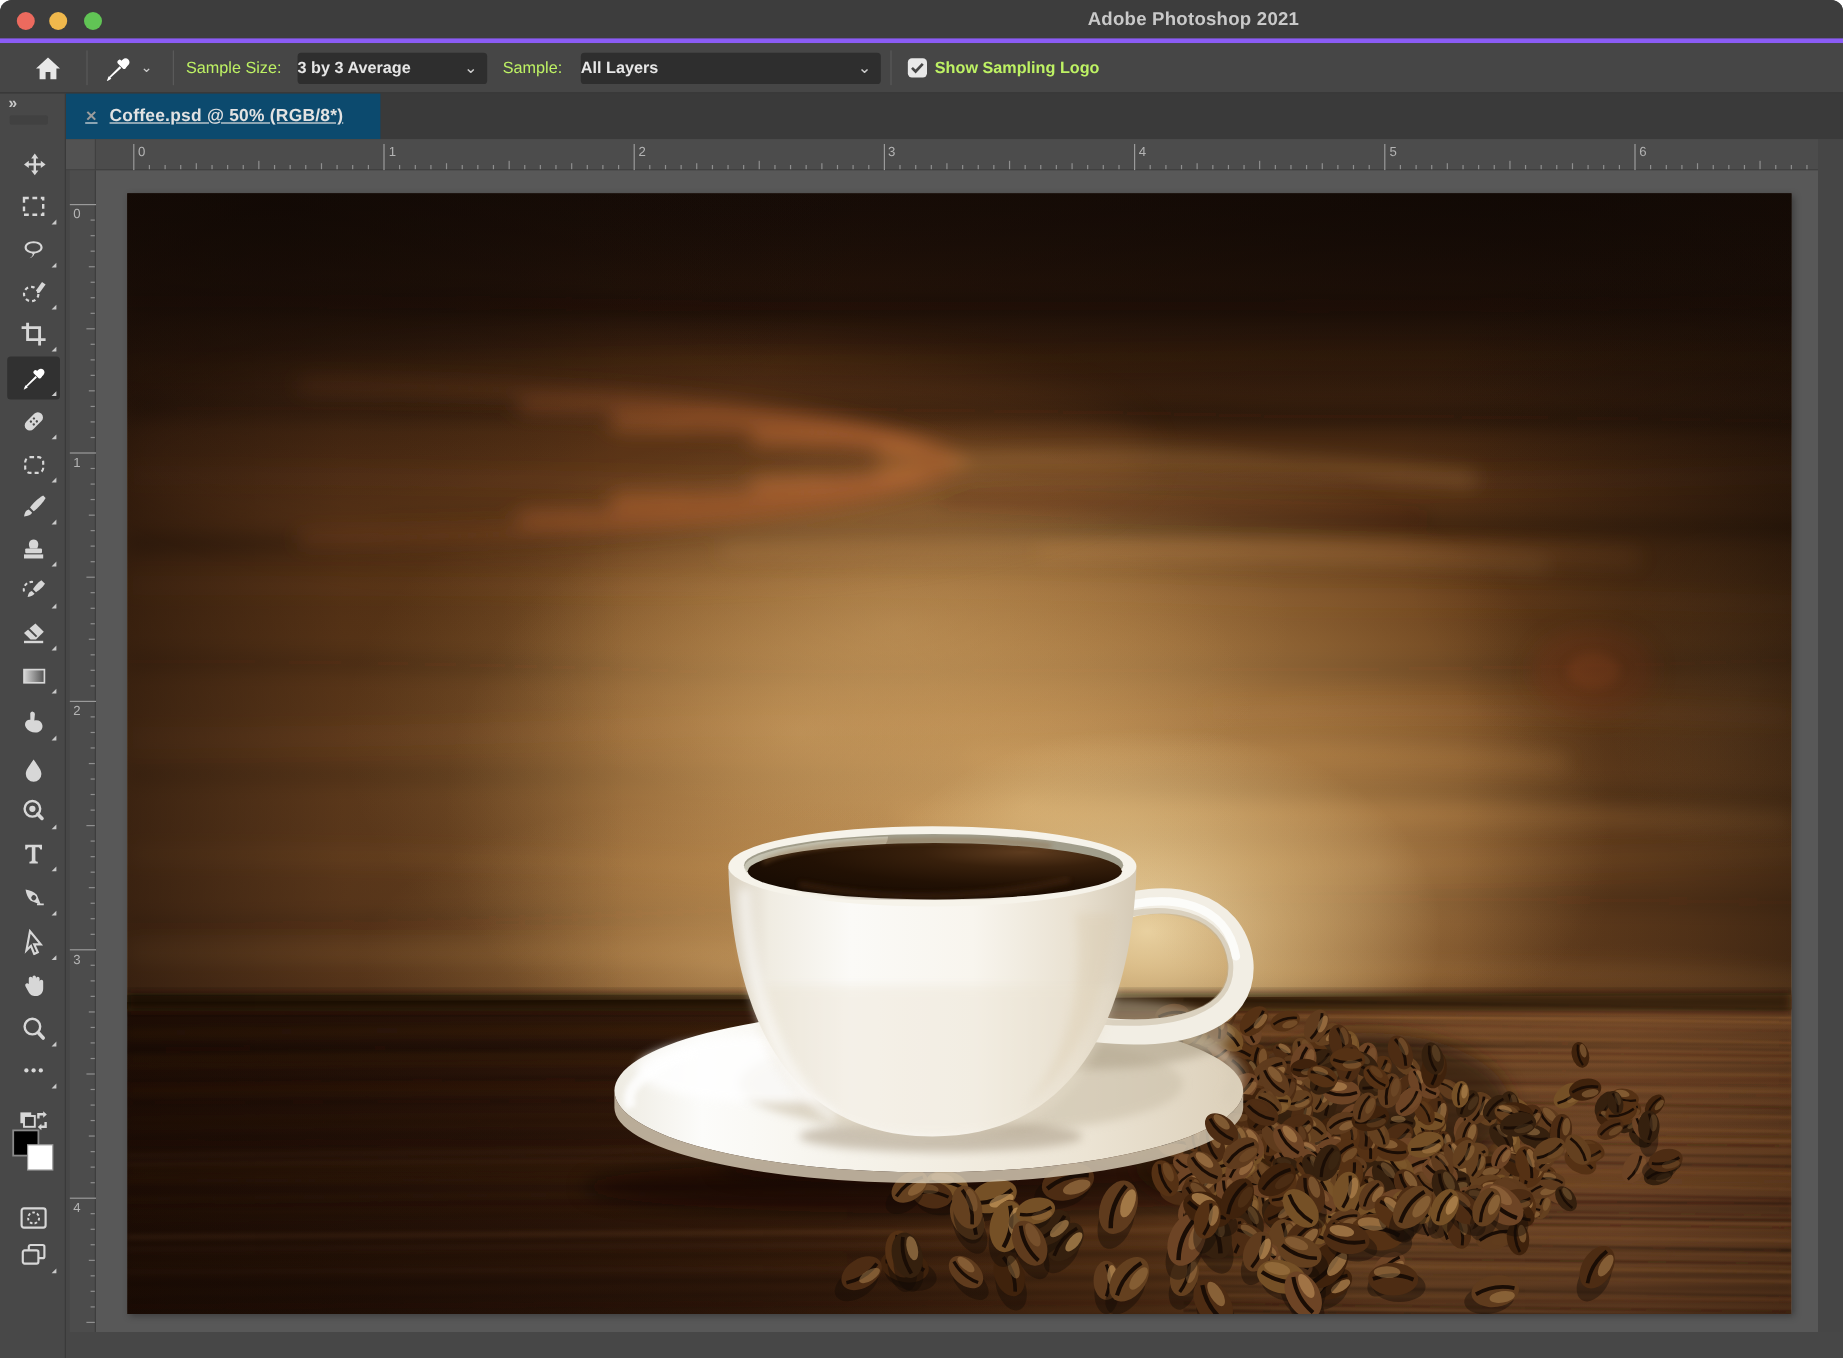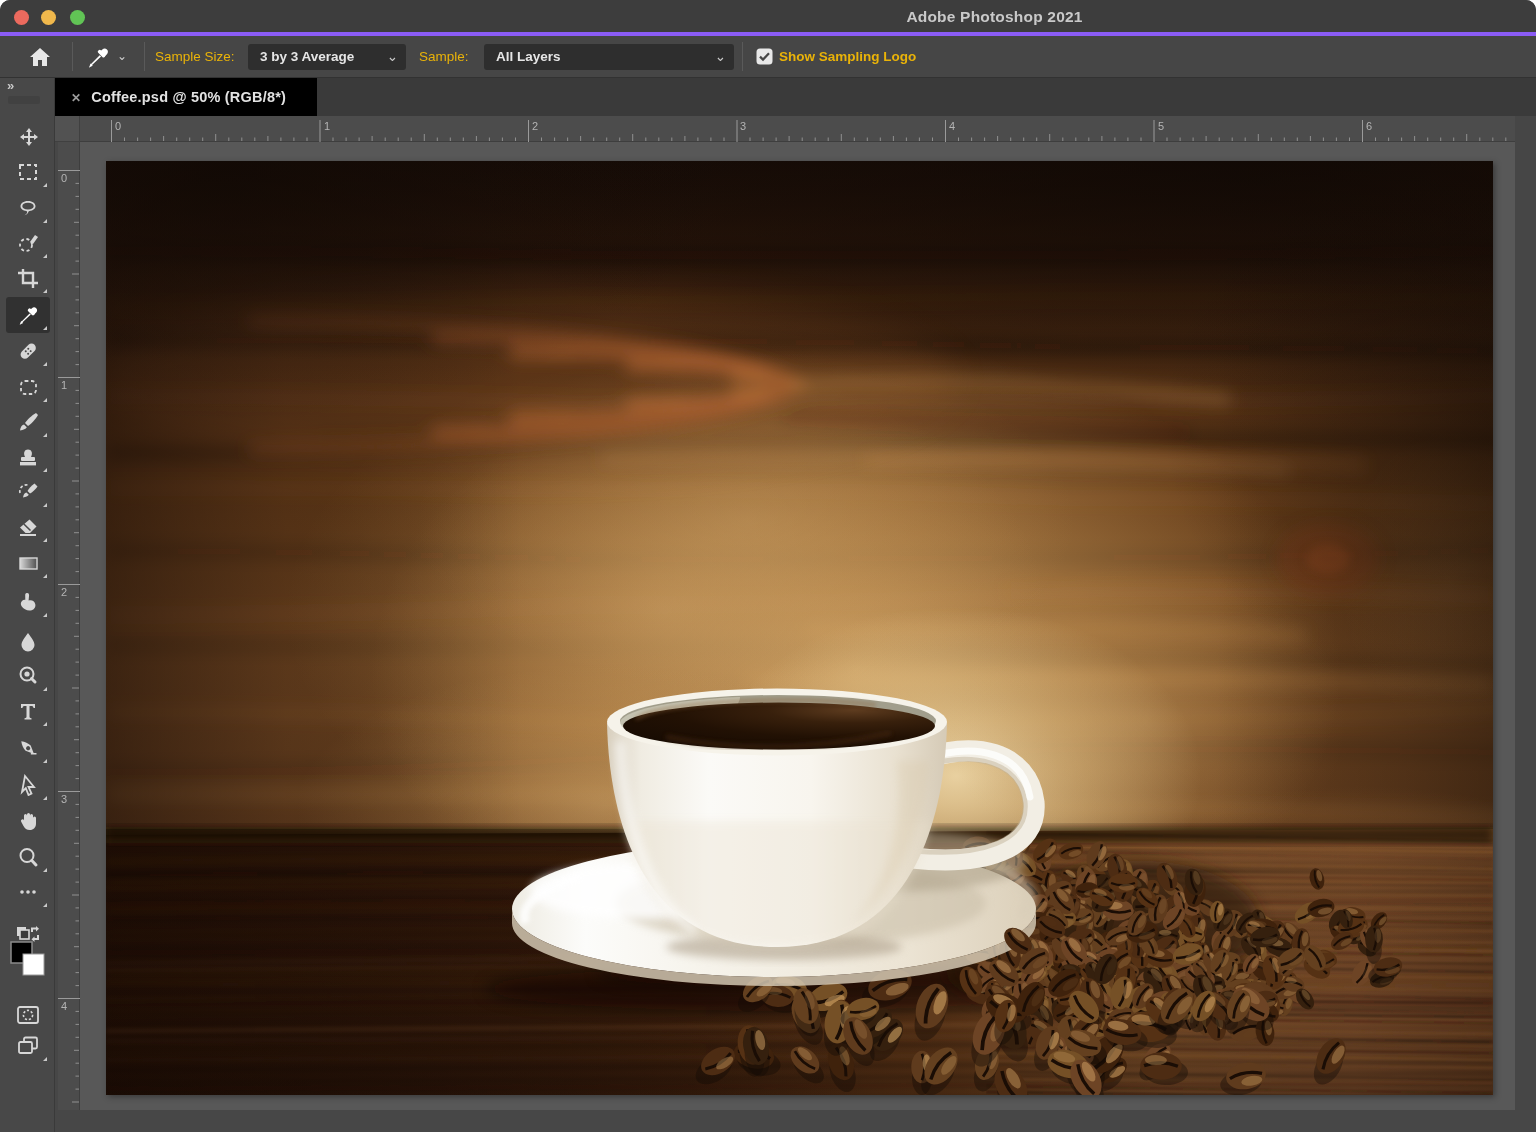--- a/index.html
+++ b/index.html
@@ -1,22 +1,22 @@
 <!DOCTYPE html>
 <html><head><meta charset="utf-8"><style>
 * { margin:0; padding:0; box-sizing:border-box; }
 html,body { width:1536px; height:1132px; background:#ffffff; font-family:"Liberation Sans",sans-serif; overflow:hidden; }
 #win { position:relative; width:1536px; height:1132px; background:#474747; border-radius:10px 10px 0 0; overflow:hidden; }
 #titlebar { position:absolute; left:0; top:0; width:100%; height:36px; background:#3d3d3d; border-bottom:4px solid #8b5cf6; }
 .tl { position:absolute; top:10px; width:15px; height:15px; border-radius:50%; }
 #title { position:absolute; top:8px; left:898px; width:193px; text-align:center; color:#c9c9c9; font-size:15.5px; font-weight:bold; letter-spacing:0.2px; }
 #optbar { position:absolute; left:0; top:36px; width:100%; height:42px; background:#464646; border-bottom:1px solid #323232; }
 .osep { position:absolute; top:6px; width:1px; height:29px; background:#5a5a5a; }
-.olab { position:absolute; top:13px; color:#eab308; font-size:13.5px; }
-.odd  { position:absolute; top:8px; height:26px; background:#2e2e2e; border-radius:3px; color:#e6e6e6; font-size:13.5px; font-weight:bold; line-height:26px; padding-left:12px; }
+.olab { position:absolute; top:13px; color:#bef264; font-size:13.5px; }
+.odd  { position:absolute; top:8px; height:26px; background:#2e2e2e; border-radius:3px; color:#e6e6e6; font-size:13.5px; font-weight:bold; line-height:26px; }
 .odd .chev { position:absolute; right:8px; top:0; color:#cccccc; font-weight:normal; }
 #tabbar { position:absolute; left:55px; top:78px; width:1481px; height:38px; background:#3a3a3a; }
 .tab { position:absolute; top:0; height:38px; font-size:14.5px; line-height:38px; letter-spacing:0.2px; }
 .tabx { color:#9c9c9c; font-weight:bold; margin-right:10px; font-size:12px; }
 #toolbar { position:absolute; left:0; top:78px; width:55px; height:1054px; background:#484848; border-right:1px solid #3a3a3a; z-index:5; }
 .tool { position:absolute; left:6px; width:44px; height:36px; display:flex; align-items:center; justify-content:center; }
 .tool.sel { background:#313131; border-radius:3px; }
 .sub { position:absolute; right:3px; bottom:3px; width:0; height:0; border-left:4px solid transparent; border-bottom:4px solid #c9c9c9; }
 .tchev { position:absolute; left:7px; top:0px; color:#c9c9c9; font-size:13px; font-weight:bold; }
 .tgrip { position:absolute; left:8px; top:18px; width:32px; height:8px; background:#414141; border-radius:2px; }
@@ -53,21 +53,21 @@
  <span class="olab" style="left:419px">Sample:</span>
  <div class="odd" style="left:484px;width:250px;">All Layers<span class="chev">⌄</span></div>
  <div class="osep" style="left:742px"></div>
  <svg style="position:absolute;left:756px;top:12px" width="17" height="17" viewBox="0 0 17 17">
         <rect x="0.5" y="0.5" width="16" height="16" rx="3.5" fill="#e8e8e8"></rect>
         <path d="M4 8.6 L7 11.6 L13 5.2" stroke="#464646" stroke-width="2.2" fill="none"></path>
       </svg>
  <span class="olab" style="left:779px;font-weight:bold;">Show Sampling Logo</span>
 </div>
 <div id="tabbar">
- <div class="tab" style="left:0;width:262px;overflow:hidden;white-space:nowrap;background:#000000;color:#e2e2e2;font-weight:bold;padding-left:16px;"><span class="tabx">✕</span>Coffee.psd @ 50% (RGB/8*)</div>
+ <div class="tab" style="left:0;width:262px;overflow:hidden;white-space:nowrap;background:#0c4a6e;color:#e2e2e2;font-weight:bold;padding-left:16px;text-decoration:underline;"><span class="tabx">✕</span>Coffee.psd @ 50% (RGB/8*)</div>
 </div>
 <div id="toolbar">
       <div class="tchev">»</div>
       <div class="tgrip"></div>
       <div class="tool" style="top:41px">
         <svg width="22" height="22" viewBox="0 0 22 22">
           <path d="M11 2 L14 6 H12 V10 H16 V8 L20 11 L16 14 V12 H12 V16 H14 L11 20 L8 16 H10 V12 H6 V14 L2 11 L6 8 V10 H10 V6 H8 Z" fill="#d7d7d7" transform="translate(1,0)"></path>
         </svg>
       </div>
       <div class="tool" style="top:76px">

